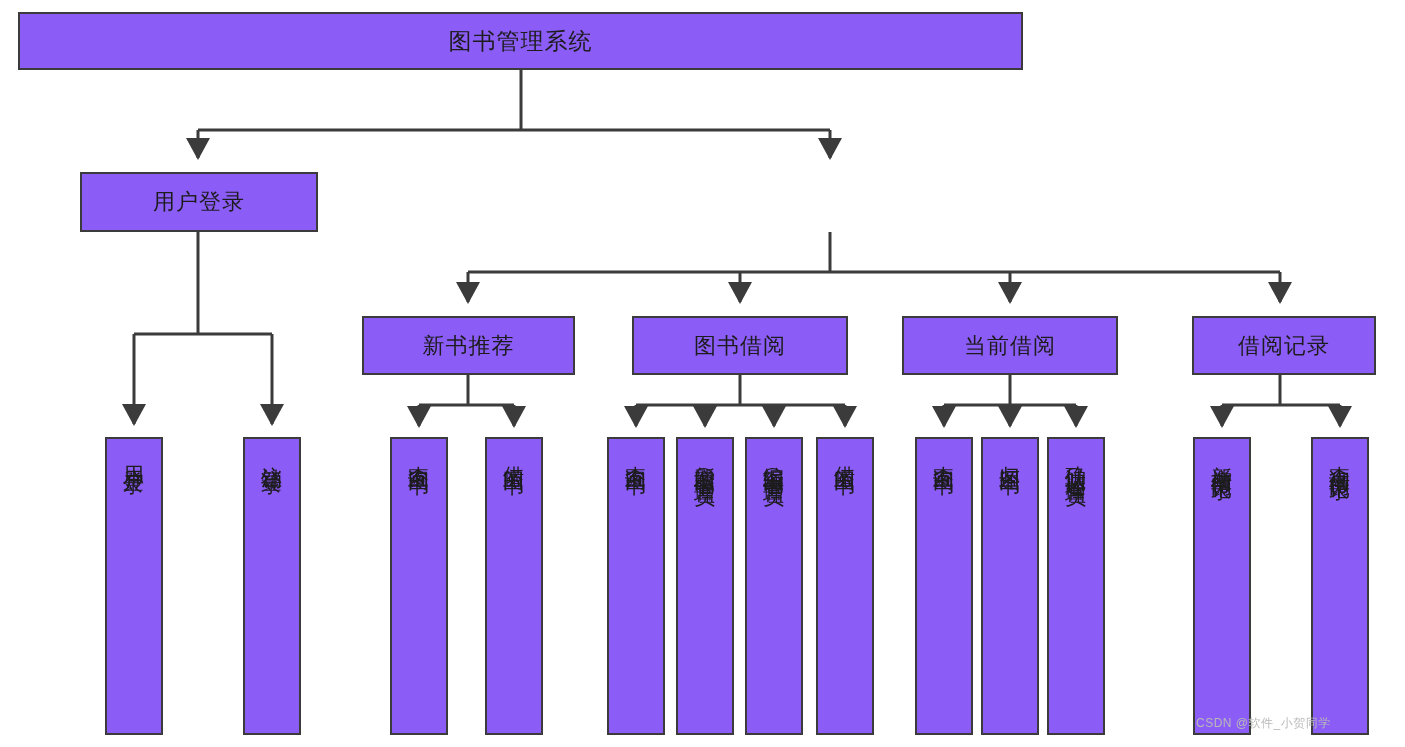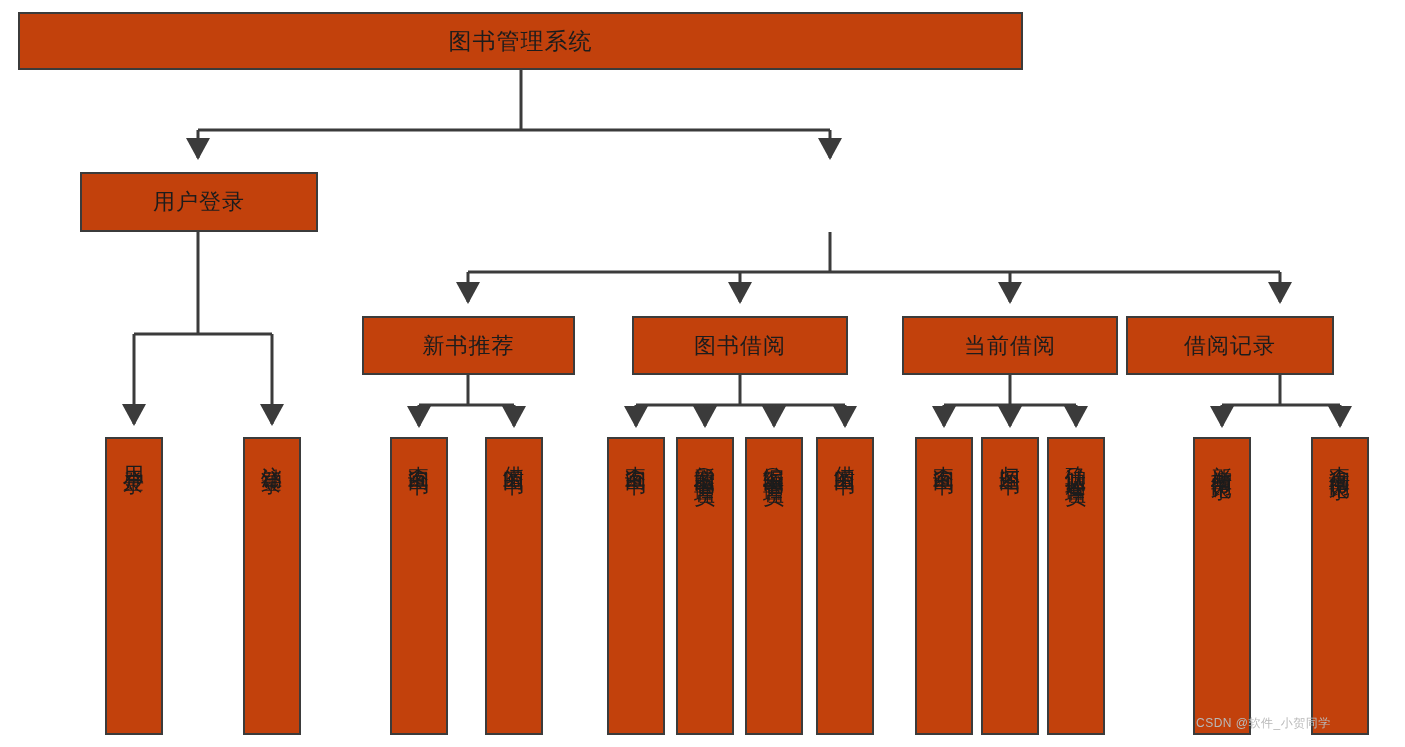--- a/index.html
+++ b/index.html
@@ -22,21 +22,21 @@
     left: 0;
     top: 0;
     width: 1405px;
     height: 747px;
     pointer-events: none;
   }
   .node {
     position: absolute;
     box-sizing: border-box;
     border: 2px solid #3b3b3b;
-    background: #c2410c;
+    background: #8b5cf6;
     display: flex;
     align-items: center;
     justify-content: center;
     color: #1c1c1c;
     line-height: 1.15;
   }
   .node.horiz {
     font-size: 22px;
     letter-spacing: 1px;
   }
@@ -135,21 +135,21 @@
   </div>
 
   <div class="node horiz" style="left:632px; top:316px; width:216px; height:59px;">
     <span>图书借阅</span>
   </div>
 
   <div class="node horiz" style="left:902px; top:316px; width:216px; height:59px;">
     <span>当前借阅</span>
   </div>
 
-  <div class="node horiz" style="left:1126px; top:316px; width:208px; height:59px;">
+  <div class="node horiz" style="left:1192px; top:316px; width:184px; height:59px;">
     <span>借阅记录</span>
   </div>
 
   <div class="node vert" style="left:105px; top:437px; width:58px; height:298px;">
     <span class="vlabel">用户登录</span>
   </div>
 
   <div class="node vert" style="left:243px; top:437px; width:58px; height:298px;">
     <span class="vlabel">注销登录</span>
   </div>

